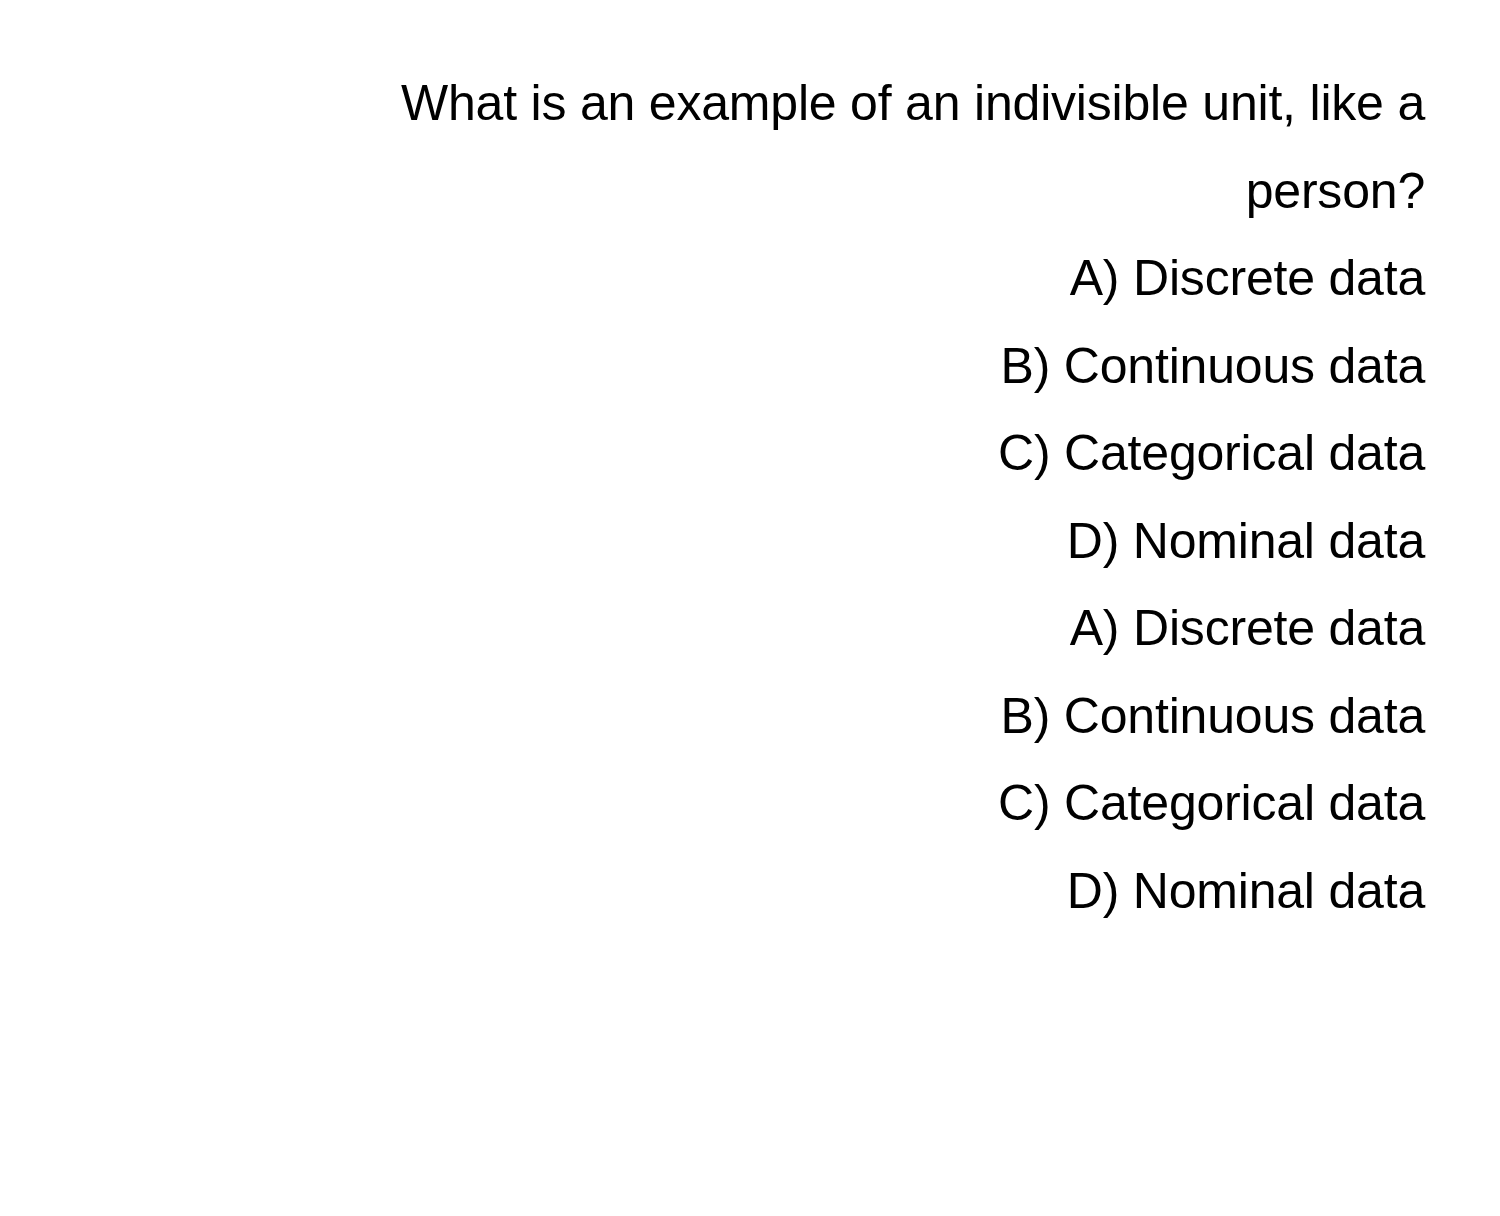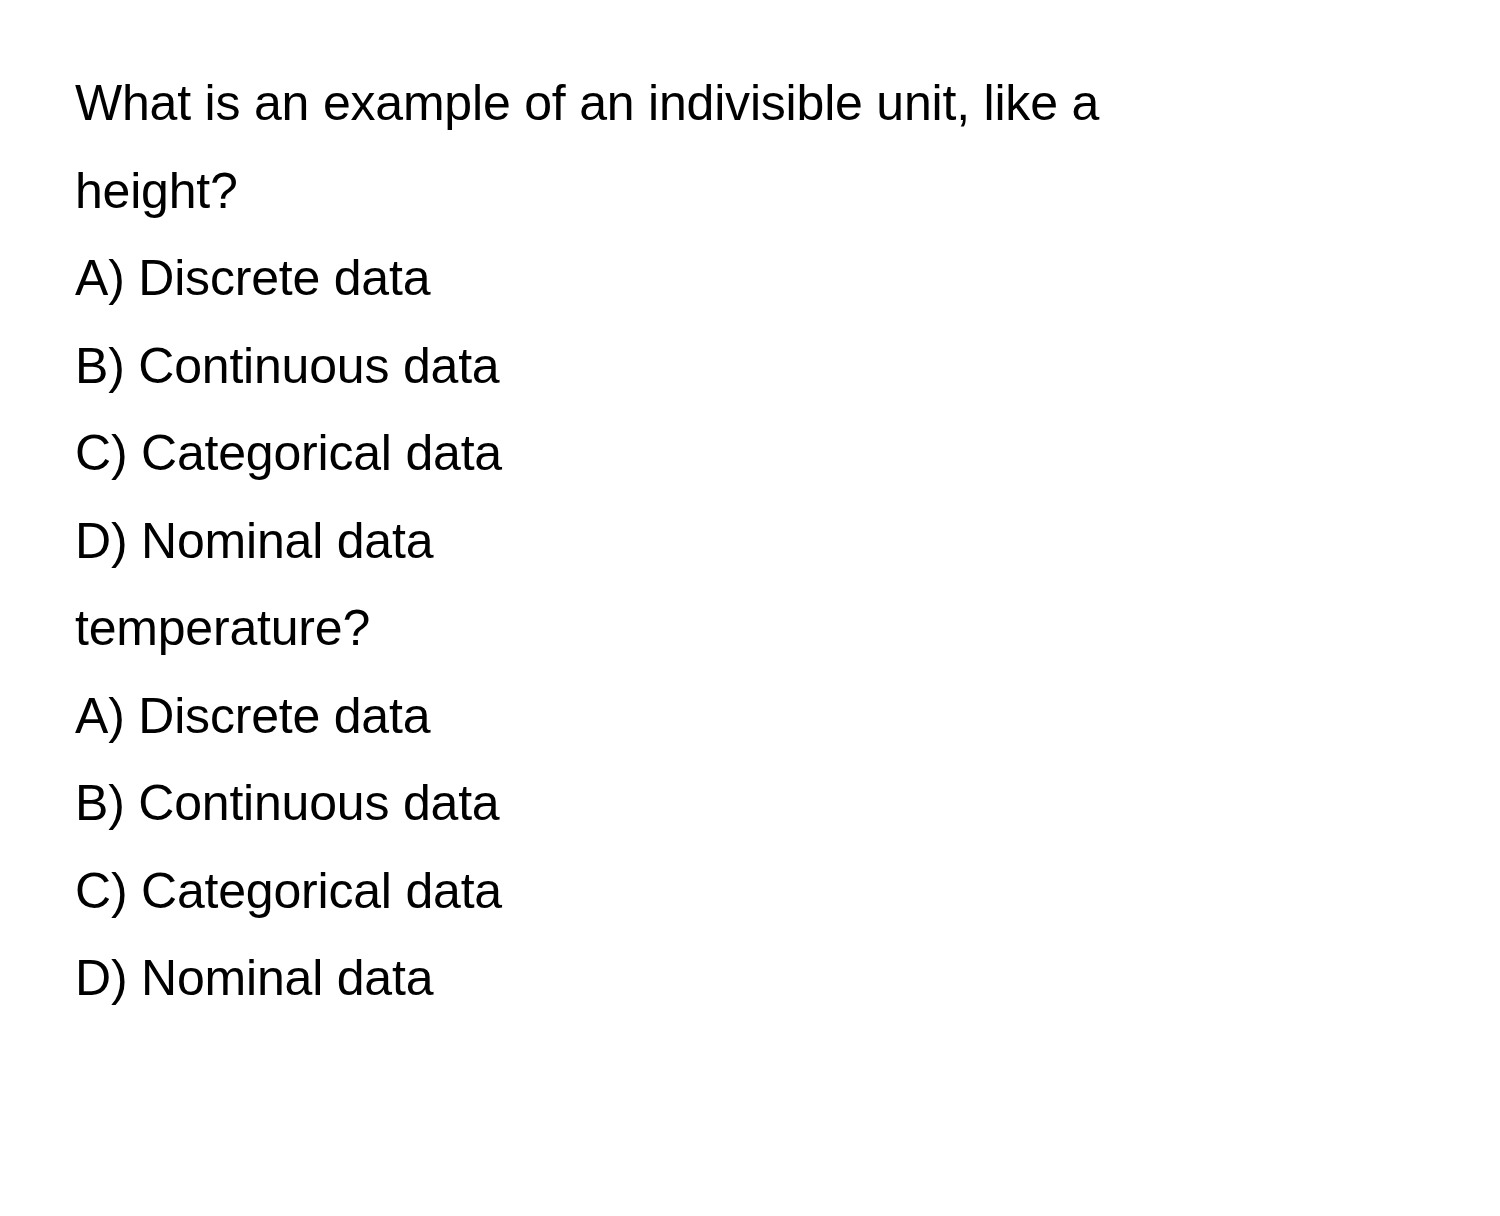--- a/index.html
+++ b/index.html
@@ -10,36 +10,36 @@
     body {
       background: #ffffff;
       font-family: -apple-system, BlinkMacSystemFont, "Segoe UI", Helvetica, Arial, sans-serif;
       width: 1500px;
       height: 1216px;
       padding: 60px 75px;
     }
     .content {
       display: flex;
       flex-direction: column;
+      text-align: right;
     }
     .text-line {
       font-size: 50px;
       line-height: 1.75;
       color: #000000;
       letter-spacing: -0.2px;
     }
   </style>
 </head>
 <body>
 
 <div class="content">
   <div class="text-line">What is an example of an indivisible unit, like a</div>
-  <div class="text-line">height?</div>
+  <div class="text-line">person?</div>
   <div class="text-line">A) Discrete data</div>
   <div class="text-line">B) Continuous data</div>
   <div class="text-line">C) Categorical data</div>
   <div class="text-line">D) Nominal data</div>
-  <div class="text-line">temperature?</div>
   <div class="text-line">A) Discrete data</div>
   <div class="text-line">B) Continuous data</div>
   <div class="text-line">C) Categorical data</div>
   <div class="text-line">D) Nominal data</div>
 </div>
 
 </body></html>

